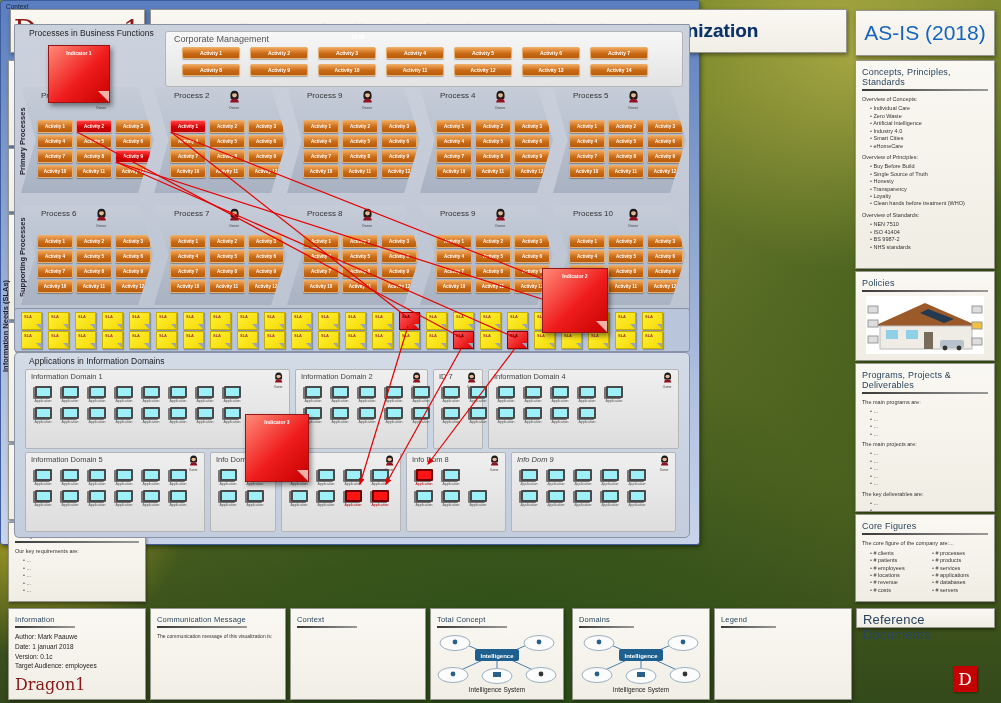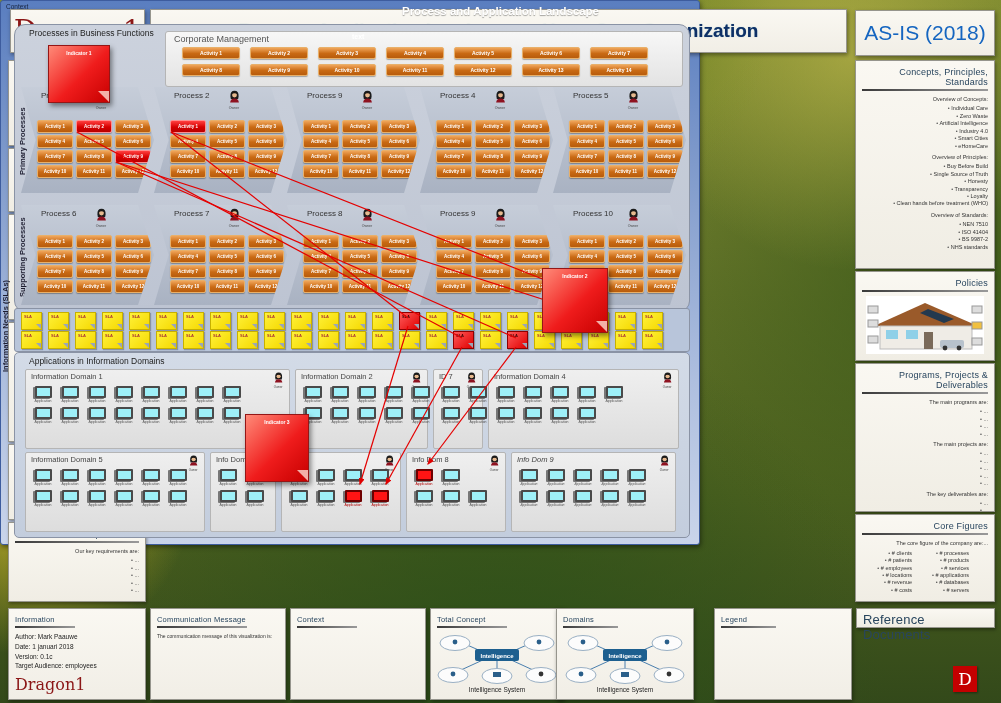--- a/index.html
+++ b/index.html
@@ -28,32 +28,32 @@
 
   
   .logo-box { left:10px; top:9px; width:135px; height:44px; display:flex; align-items:center; justify-content:center; }
   .d1-logo { font-family:"DejaVu Serif", serif; font-size:29px; color:#8b1616; }
   .title-box { left:150px; top:9px; width:697px; height:44px; display:flex; align-items:center; justify-content:center; }
   .main-title { font-size:19px; font-weight:bold; color:#0e2f66; text-shadow:0 0 1px rgba(40,140,170,.5); }
   .asis-box { left:855px; top:10px; width:140px; height:46px; display:flex; align-items:center; justify-content:center; }
   .asis { font-size:21px; color:#1565c0; }
 
   
-  .side-col { position:absolute; width:138px; top:60px; height:544px; display:flex; flex-direction:column;text-align:right; }
+  .side-col { position:absolute; width:138px; top:60px; height:544px; display:flex; flex-direction:column; }
   #left-col { left:8px; } #right-col { left:855px; width:140px; }
   .sect { background:linear-gradient(180deg,#faf8f2,#f0ede4); border:1px solid #96958d; box-shadow:1px 2px 3px rgba(0,0,0,.35); margin-bottom:2px; position:relative; overflow:hidden; }
 
   
   #main-panel { left:148px; top:60px; width:700px; height:545px; border:1px solid #3d5c9e; border-radius:3px;
     background:linear-gradient(180deg,#5a7ec0 0%, #7f9acb 30%, #aebfdf 70%, #c9d4ea 100%);
     box-shadow:1px 2px 5px rgba(0,0,0,.45); }
   .ctx-label { position:absolute; left:6px; top:3px; font-size:6.5px; color:#16233d; }
   .land-title { position:absolute; left:0; right:0; top:5px; text-align:center; color:#fff; font-weight:bold; font-size:11.5px; text-shadow:0 1px 1px rgba(0,0,0,.35); }
 
-  #proc-panel { position:absolute; left:14px; top:24px; width:676px; height:288px; background:linear-gradient(180deg,#ccd2dd,#bdc4d2); border:1px solid #8a93a5; border-radius:11px; }
+  #proc-panel { position:absolute; left:14px; top:24px; width:676px; height:288px; background:linear-gradient(180deg,#ccd2dd,#bdc4d2); border:1px solid #8a93a5; border-radius:1px; }
   .panel-lb { position:absolute; left:14px; top:3px; font-size:8.5px; color:#222; }
   #corp-box { position:absolute; left:150px; top:6px; width:518px; height:56px; background:linear-gradient(180deg,#f7f7f7,#e3e3e3); border:1px solid #b5b5b5; border-radius:3px; }
   .corp-lb { position:absolute; left:8px; top:2px; font-size:9px; color:#555;text-align:right; }
   .txt-lb { position:absolute; left:186px; top:1px; font-size:7px; font-weight:bold; color:#fff; }
   .corp-acts { position:absolute; left:16px; top:15px; display:flex; flex-direction:column; gap:5px; }
   .corp-row { display:flex; gap:10px; }
 
   .act { width:36px; height:13px; border-radius:2px; border:1px solid #e8b06a;
     background:linear-gradient(180deg,#f0a55a,#c96a14 55%,#b85c0c); color:#fff; font-size:4.5px; font-weight:bold;
     display:flex; align-items:center; justify-content:center; box-shadow:0 1px 1px rgba(0,0,0,.3); }
@@ -104,21 +104,21 @@
   #ind3 { left:245px; top:414px; width:64px; height:68px; }
 
   #lines { position:absolute; left:0; top:0; z-index:6; pointer-events:none; }
 
   
   .bot { top:608px; height:92px; }
   #p-info { left:8px; width:138px; }
   #p-comm { left:150px; width:136px; }
   #p-ctx  { left:290px; width:136px; }
   #p-total{ left:430px; width:134px; }
-  #p-dom  { left:556px; width:138px; }
+  #p-dom  { left:572px; width:138px; }
   #p-leg  { left:714px; width:138px; }
   #p-ref  { left:856px; width:139px; background:none; border:none; box-shadow:none; }
   #p-ref .ref-head { position:absolute; left:0; top:0; right:0; height:20px; background:linear-gradient(180deg,#faf8f2,#f0ede4); border:1px solid #96958d; box-shadow:1px 2px 3px rgba(0,0,0,.35); }
   .d-logo { position:absolute; right:18px; bottom:8px; width:24px; height:26px; background:#c40000; color:#fff; font-family:"DejaVu Serif",serif; font-size:17px; display:flex; align-items:center; justify-content:center; box-shadow:1px 1px 2px rgba(0,0,0,.4); }
   .info-line { font-size:6.5px; color:#222; padding:0 6px; line-height:1.5; }
   .d1-small { font-family:"DejaVu Serif", serif; font-size:16px; color:#8b1616; padding:4px 6px 0 6px; }
   .intel-cap { text-align:center; font-size:6.5px; color:#222; margin-top:-2px; }
 
   
   .wellbeing { position:absolute; right:6px; bottom:6px; font-size:9.5px; font-weight:bold; color:#f5a000; }
@@ -321,21 +321,20 @@
           <li># applications</li>
           <li># databases</li>
           <li># servers</li>
         </ul>
     </div>
   </div>
 </div>
 
 <div id="main-panel">
   <div class="ctx-label">Context</div>
-  <div class="land-title">Process and Application Landscape</div>
 
   <div id="proc-panel">
     <div class="panel-lb">Processes in Business Functions</div>
     <div id="corp-box">
       <div class="corp-lb">Corporate Management</div>
       <div class="txt-lb">text</div>
       <div class="corp-acts">
           <div class="corp-row">
             <div class="act big">Activity 1</div>
             <div class="act big">Activity 2</div>

